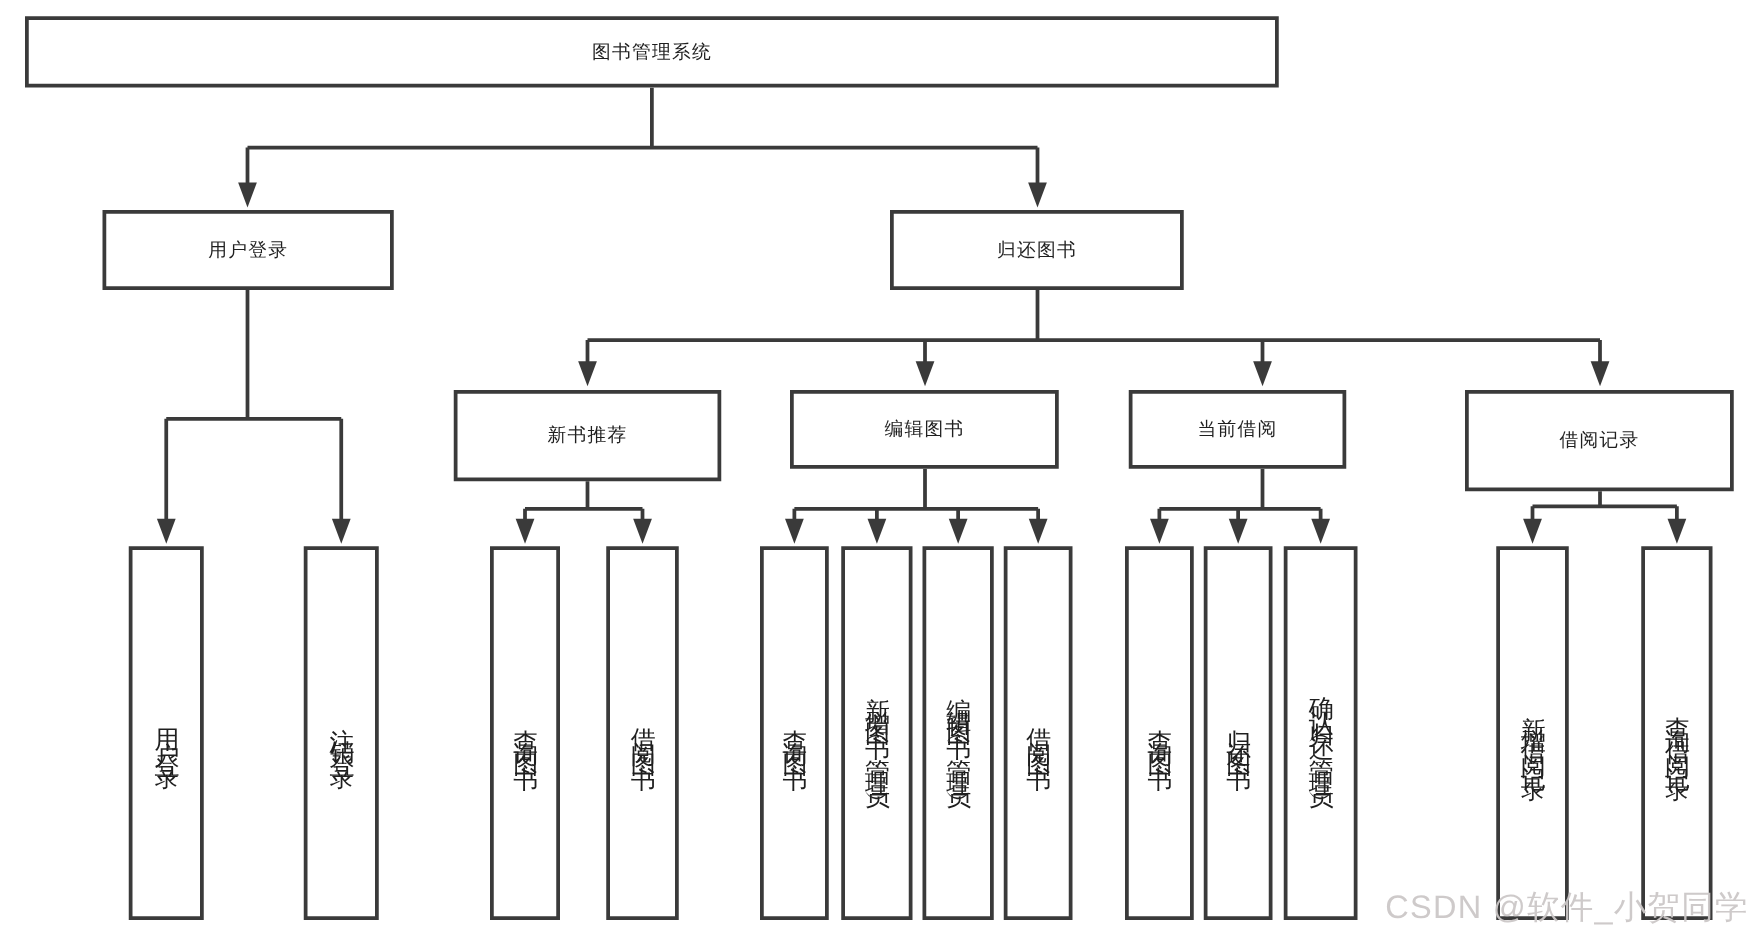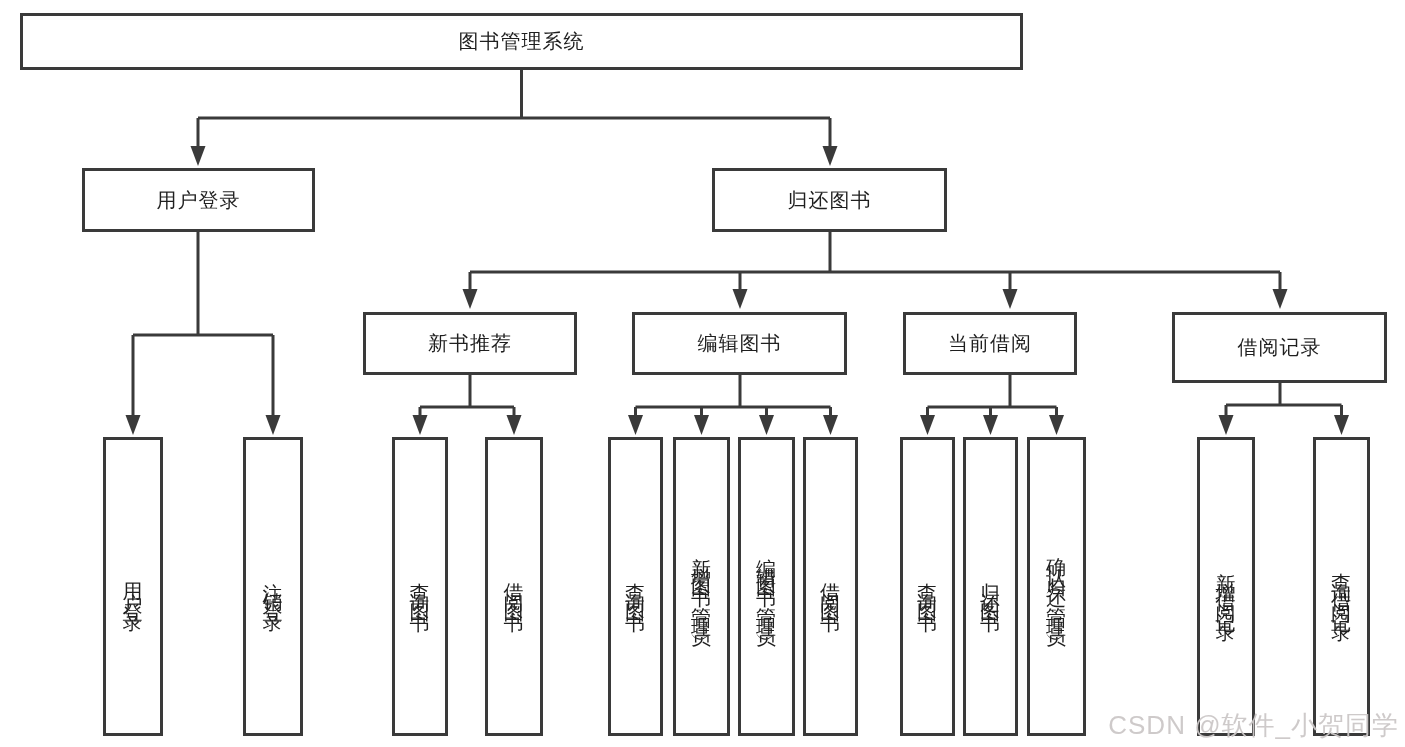--- a/index.html
+++ b/index.html
@@ -27,21 +27,21 @@
     position:absolute;
     box-sizing:border-box;
     border:3px solid var(--line);
     background:#fff;
     display:flex;
     align-items:center;
     justify-content:center;
     color:var(--text);
   }
   .node.h span{
-    font-size:20px;
+    font-size:15px;
     letter-spacing:1px;
     white-space:nowrap;
   }
   .node.v span{
     writing-mode:vertical-rl;
     font-size:20px;
     letter-spacing:10px;
     line-height:1;
     white-space:nowrap;
   }
@@ -105,30 +105,30 @@
     <span>图书管理系统</span>
   </div>
 
   <div class="node h" style="left:82px;top:168px;width:233px;height:64px">
     <span>用户登录</span>
   </div>
   <div class="node h" style="left:712px;top:168px;width:235px;height:64px">
     <span>归还图书</span>
   </div>
 
-  <div class="node h" style="left:363px;top:312px;width:214px;height:63px">
+  <div class="node h" style="left:363px;top:312px;width:214px;height:73px">
     <span>新书推荐</span>
   </div>
   <div class="node h" style="left:632px;top:312px;width:215px;height:63px">
     <span>编辑图书</span>
   </div>
   <div class="node h" style="left:903px;top:312px;width:174px;height:63px">
     <span>当前借阅</span>
   </div>
-  <div class="node h" style="left:1172px;top:312px;width:215px;height:71px">
+  <div class="node h" style="left:1172px;top:312px;width:215px;height:81px">
     <span>借阅记录</span>
   </div>
 
   <div class="node v" style="left:103px;top:437px;width:60px;height:299px">
     <span>用户登录</span>
   </div>
   <div class="node v" style="left:243px;top:437px;width:60px;height:299px">
     <span>注销登录</span>
   </div>
 

